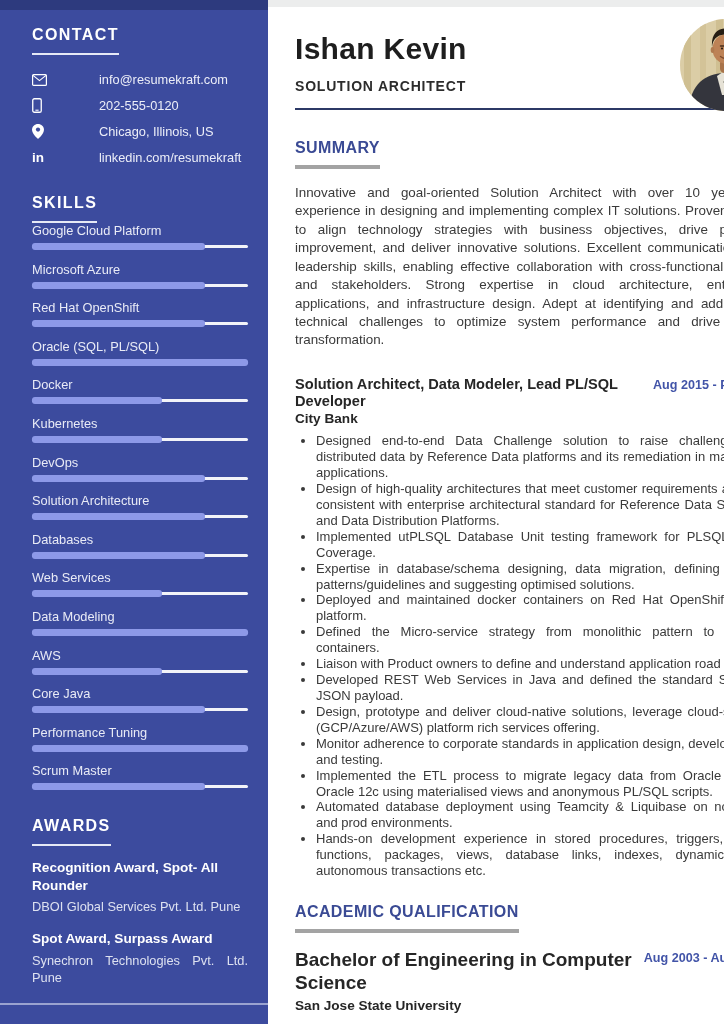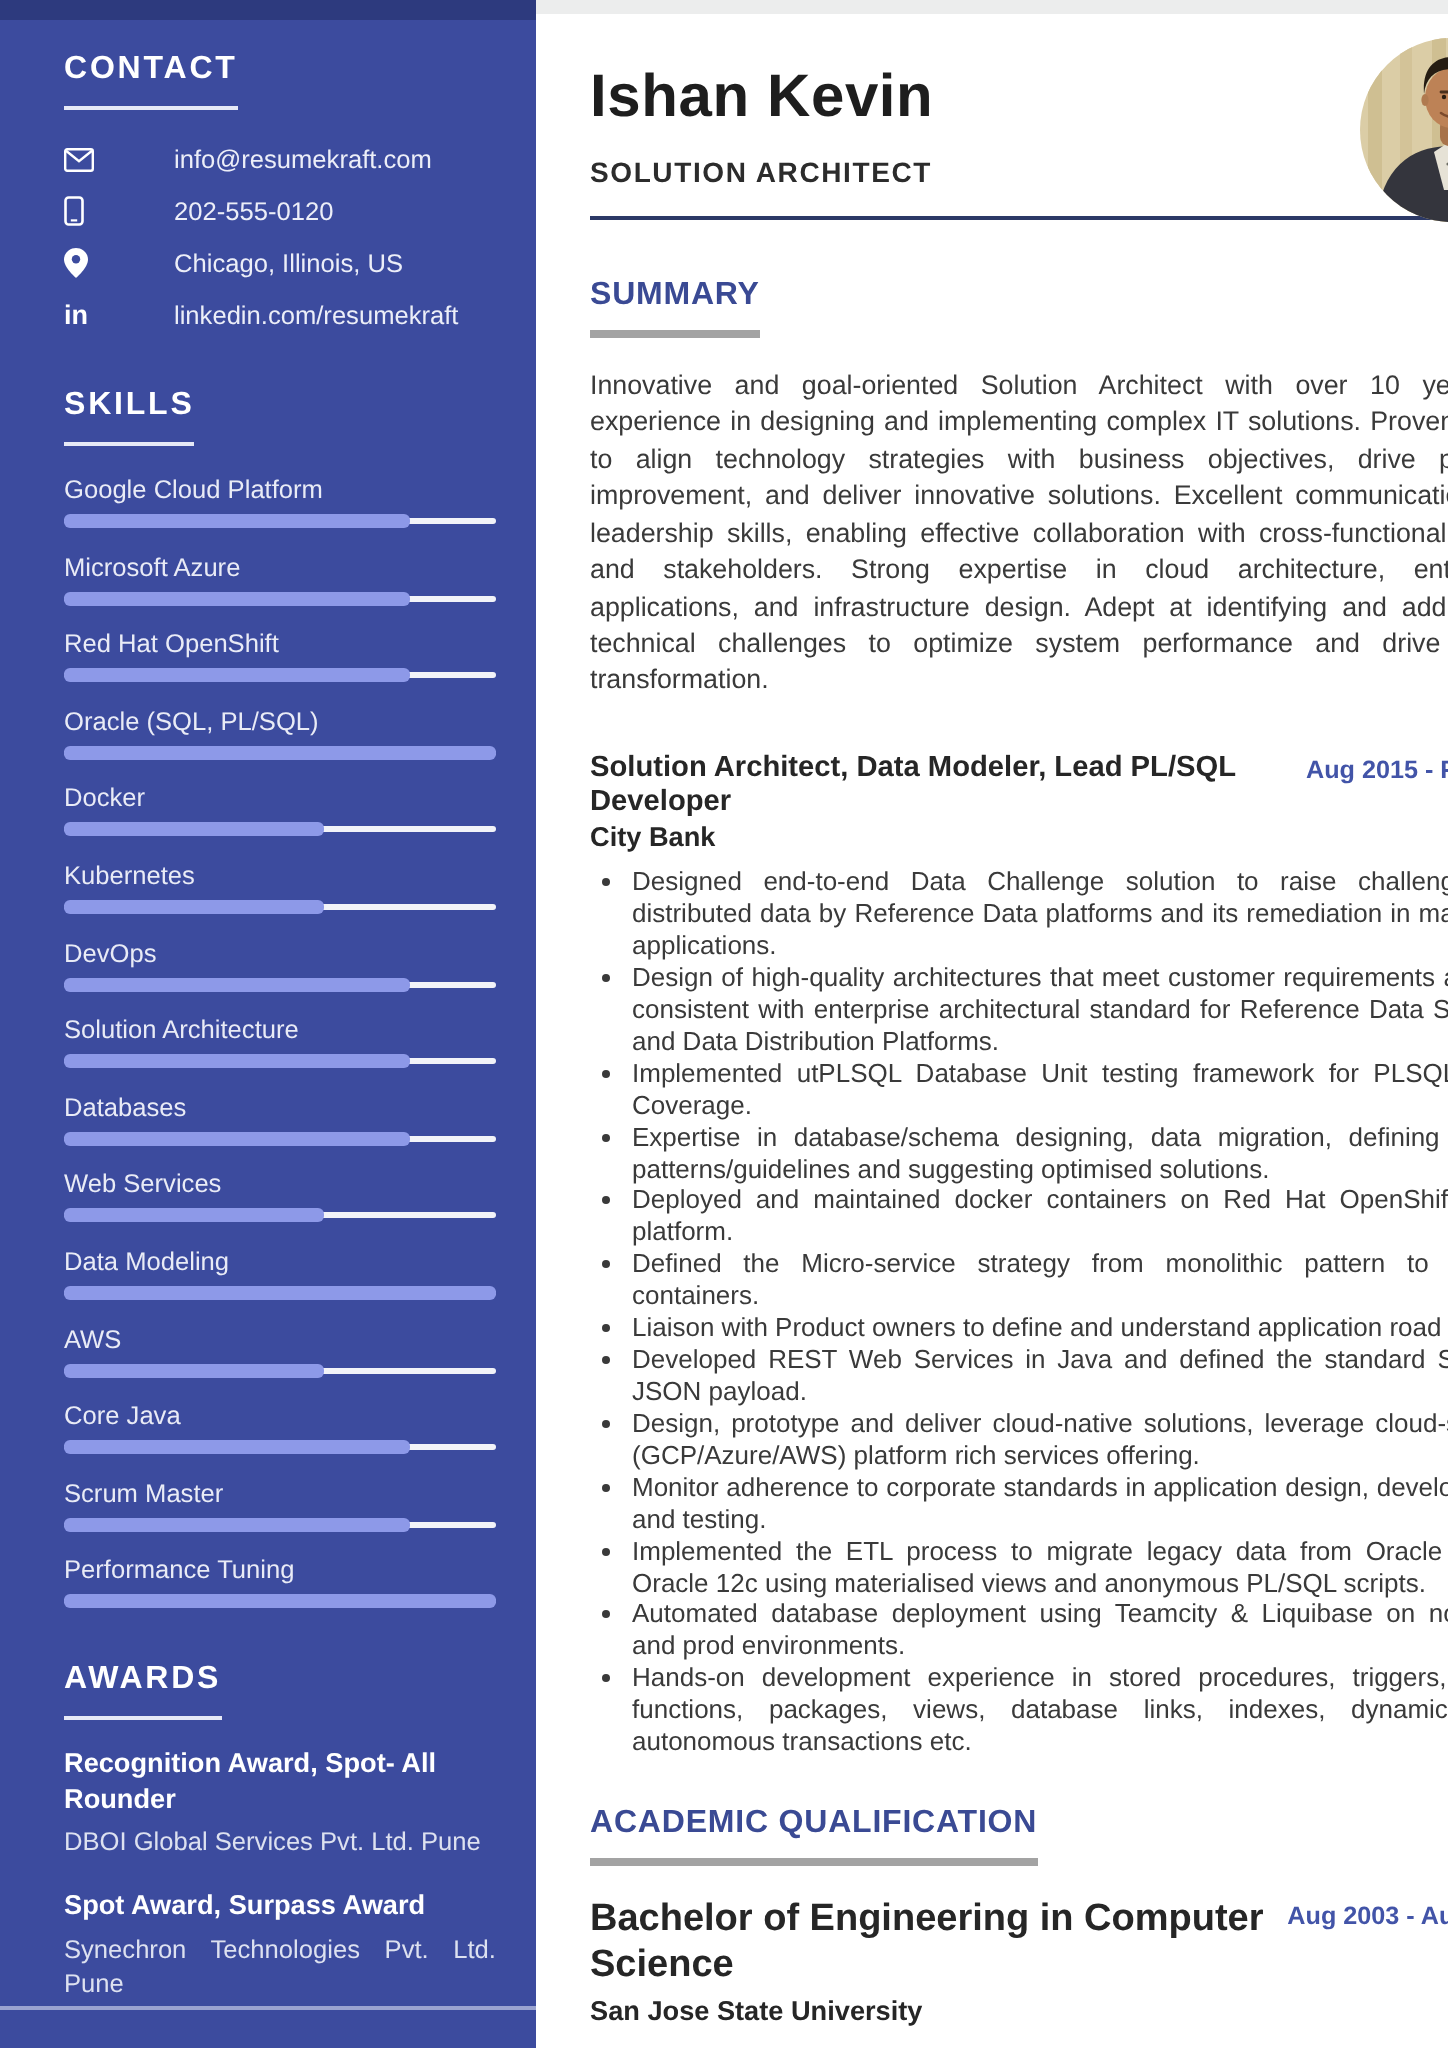--- a/index.html
+++ b/index.html
@@ -7,25 +7,25 @@
   .page{display:flex;width:724px;height:1024px;overflow:hidden;background:#ffffff;position:relative;}
 
   
   .sidebar{position:relative;width:268px;flex-shrink:0;background:#3c4b9e;color:#eceef8;box-sizing:border-box;padding:26px 20px 0 32px;}
   .sidebar-top-strip{position:absolute;top:0;left:0;width:100%;height:10px;background:#2d3a7e;}
   .sidebar-bottom-line{position:absolute;left:0;right:0;bottom:19px;height:2px;background:rgba(232,236,250,0.55);}
   .side-h{display:inline-block;font-size:16px;font-weight:bold;color:#ffffff;letter-spacing:1.4px;padding-bottom:9px;border-bottom:2px solid #e6e9f6;}
 
   .contact-list{margin-top:17px;}
   .contact-row{display:flex;align-items:center;margin-bottom:11px;font-size:12.8px;color:#eceef8;gap:32px;}
-  .contact-icon{width:17px;flex-shrink:0;display:flex;justify-content:flex-start;align-items:center;margin-right:6px;}
+  .contact-icon{width:17px;flex-shrink:0;display:flex;justify-content:flex-start;align-items:center;margin-right:18px;}
   .li-icon{font-weight:bold;font-size:13.5px;color:#ffffff;letter-spacing:0;line-height:1;}
 
   .skills-section{margin-top:29px;}
-  .skills-list{margin-top:14px;}
+  .skills-list{}
   .skill{margin-bottom:11.6px;}
   .skill-label{font-size:12.8px;color:#e9ebf6;margin-bottom:5px;}
   .skill-bar{position:relative;height:7px;}
   .skill-track{position:absolute;left:0;right:0;top:2px;height:3px;background:#f2f3f8;border-radius:2px;}
   .skill-fill{position:absolute;left:0;top:0;height:7px;background:#8d99e8;border-radius:3px;z-index:1;}
 
   .awards-section{margin-top:27px;}
   .awards-list{margin-top:13px;}
   .award{margin-bottom:15px;}
   .award-title{font-size:13.6px;font-weight:bold;color:#ffffff;line-height:1.28;margin-bottom:4px;}
@@ -190,31 +190,31 @@
             </div>
         </div>
         <div class="skill">
           <div class="skill-label">Core Java</div>
           <div class="skill-bar">
               <div class="skill-track"></div>
               <div class="skill-fill" style="width: 80%;"></div>
             </div>
         </div>
         <div class="skill">
+          <div class="skill-label">Performance Tuning</div>
+          <div class="skill-bar">
+              <div class="skill-track"></div>
+              <div class="skill-fill" style="width: 100%;"></div>
+            </div>
+        </div>
+        <div class="skill">
           <div class="skill-label">Scrum Master</div>
           <div class="skill-bar">
               <div class="skill-track"></div>
               <div class="skill-fill" style="width: 80%;"></div>
-            </div>
-        </div>
-        <div class="skill">
-          <div class="skill-label">Performance Tuning</div>
-          <div class="skill-bar">
-              <div class="skill-track"></div>
-              <div class="skill-fill" style="width: 100%;"></div>
             </div>
         </div>
       </div>
     </section>
 
     <section class="awards-section">
       <h2 class="side-h" style="margin:0;">AWARDS</h2>
       <div class="awards-list">
         <div class="award">
           <div class="award-title">Recognition Award, Spot- All Rounder</div>

